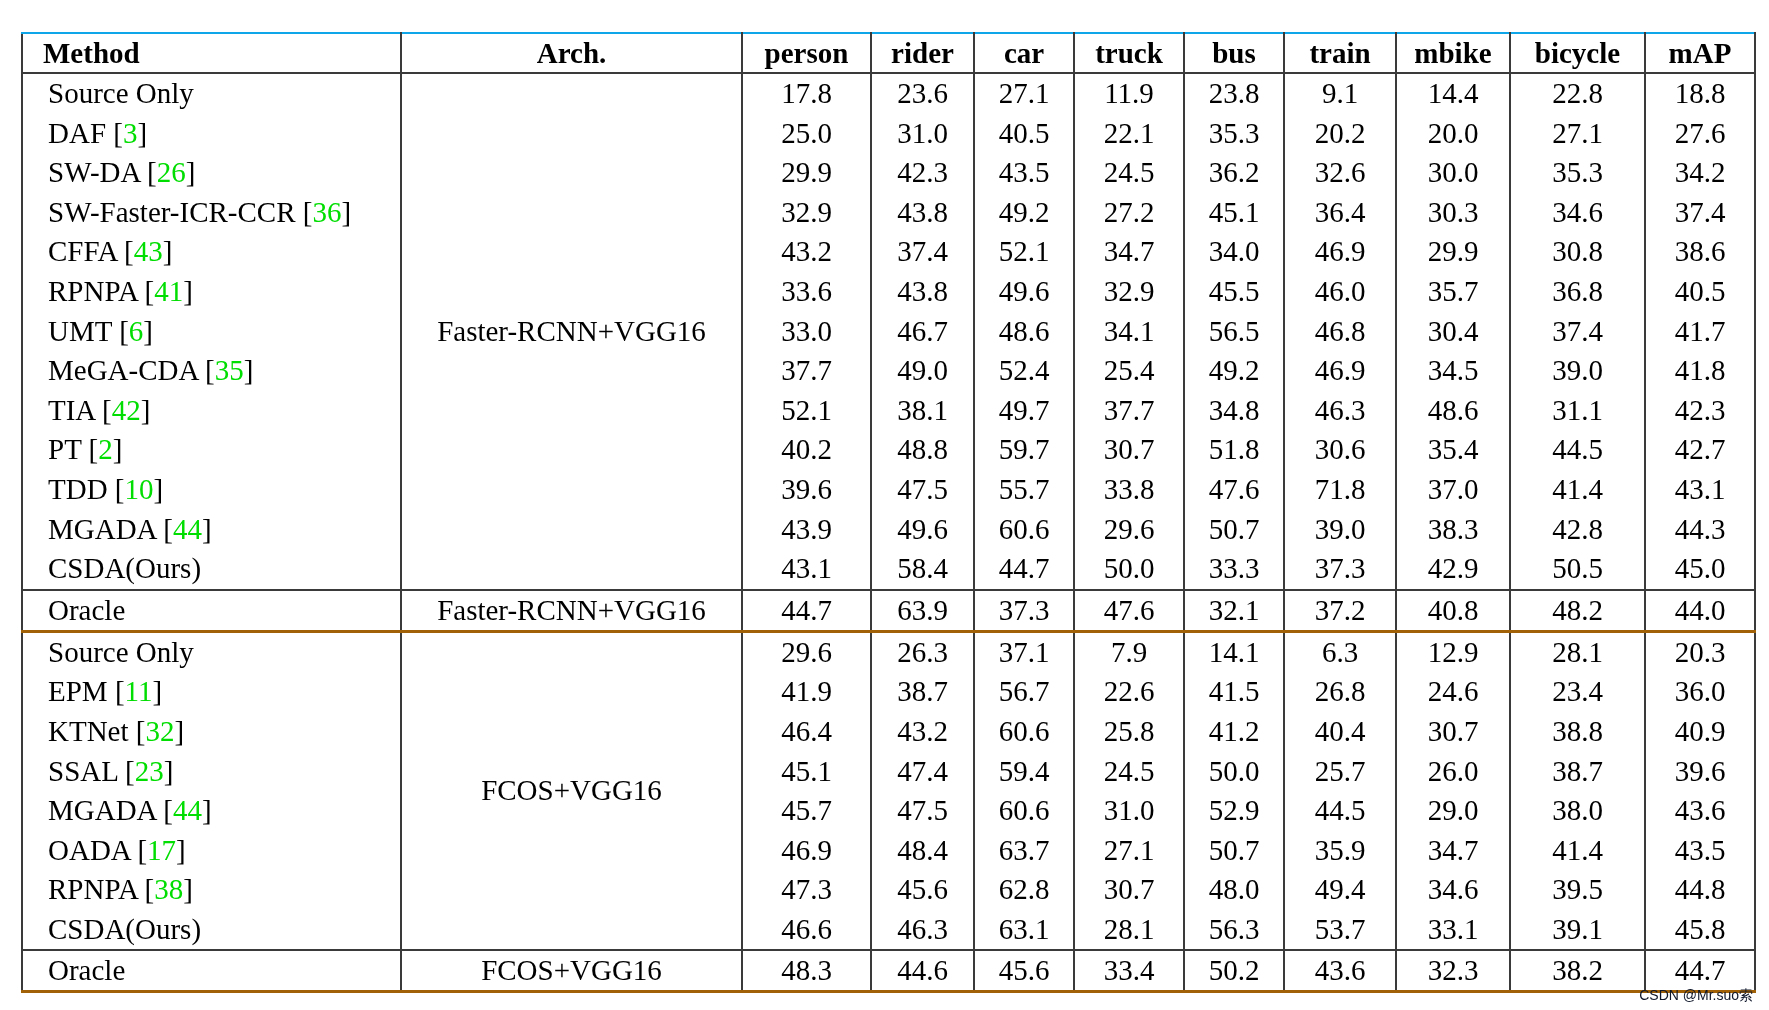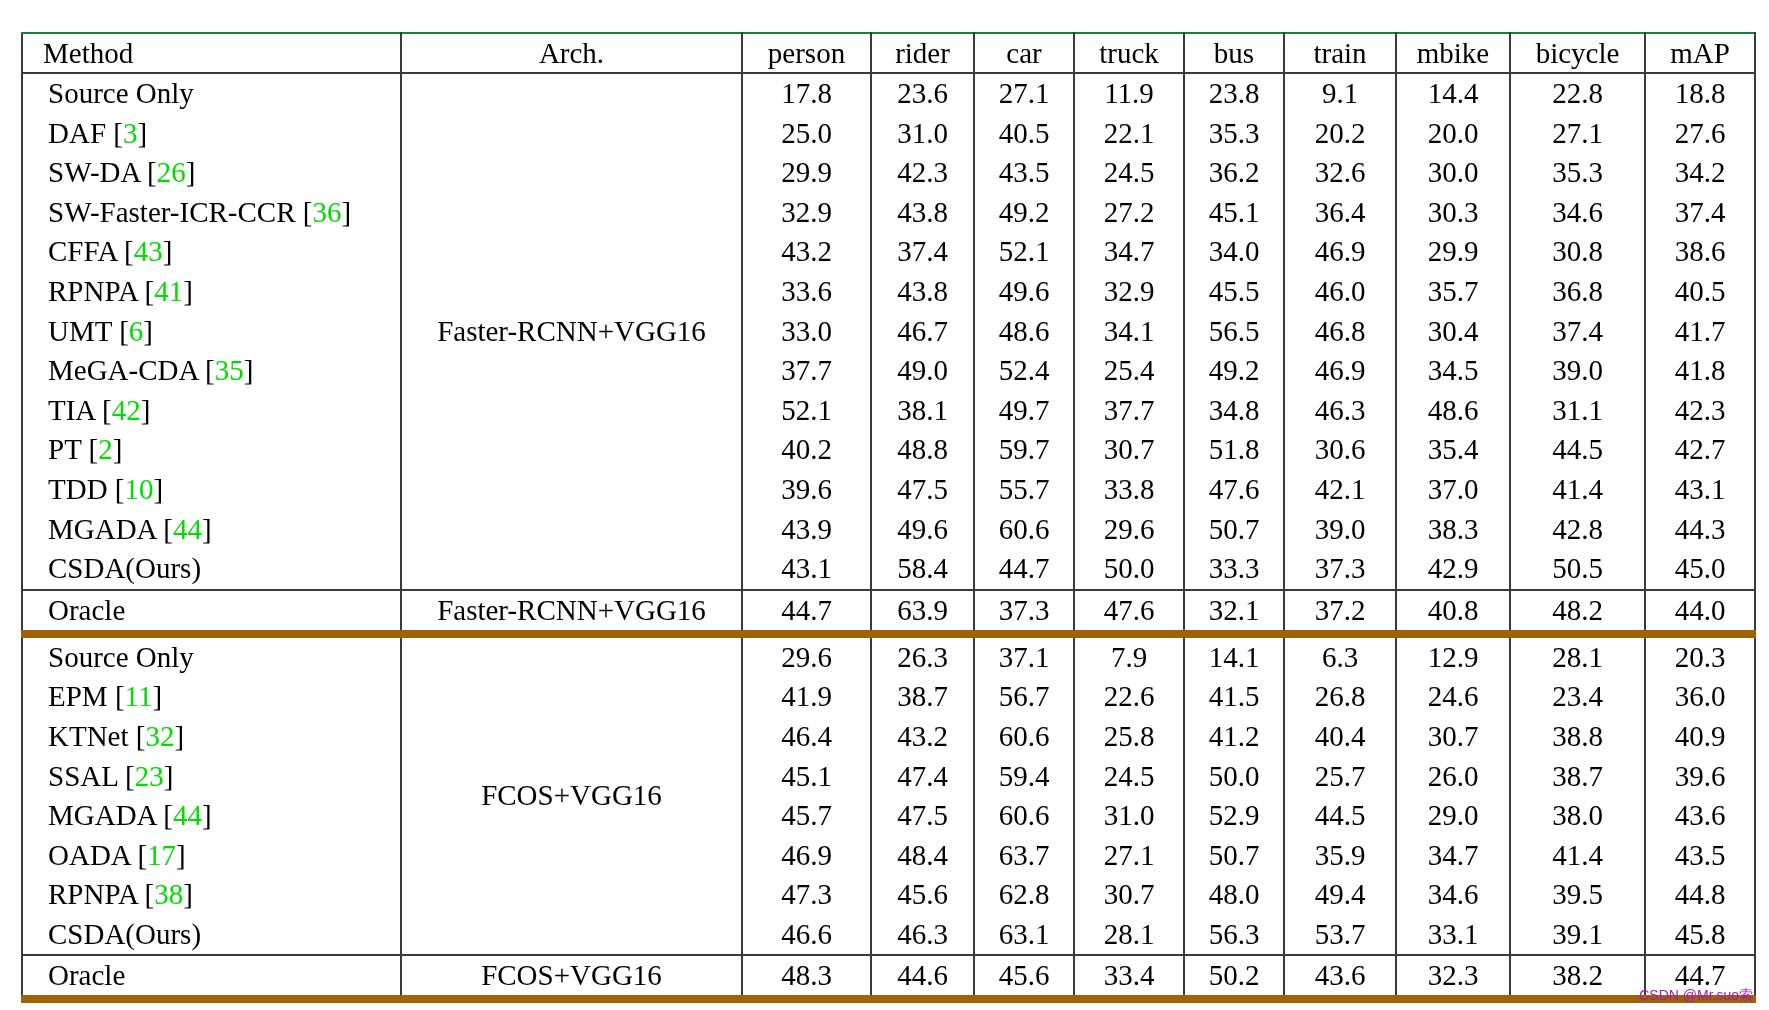--- a/index.html
+++ b/index.html
@@ -2,33 +2,33 @@
 <html><head>
 <meta charset="utf-8">
 <style>
   html, body { margin:0; padding:0; background:#ffffff; }
   body { width:1769px; height:1010px; position:relative; overflow:hidden;
          font-family:"Liberation Serif","DejaVu Serif",serif; color:#000; }
   #tbl { position:absolute; left:21px; top:32px; border-collapse:collapse;
          table-layout:fixed; width:1733px; font-size:29px; }
   #tbl td, #tbl th { padding:0; font-weight:normal; white-space:nowrap;
          border-left:2px solid #3a3a3a; border-right:2px solid #3a3a3a; }
-  #tbl th { height:38px; border-top:2px solid #15803d; border-bottom:2px solid #3a3a3a;
-         text-align:center; line-height:38px; }
+  #tbl th { height:38px; border-top:2px solid #0ea5e9; border-bottom:2px solid #3a3a3a;
+         text-align:center; line-height:38px;font-weight:bold; }
   #tbl th.method-h { text-align:left; padding-left:20px; }
   #tbl td { height:39.6px; line-height:39.6px; text-align:center; }
   #tbl td.method { text-align:left; padding-left:25px; }
   #tbl td.arch { vertical-align:middle; }
   #tbl tr.oracle td { height:39px; line-height:39px;
-         border-top:2px solid #3a3a3a; border-bottom:8px solid #a16207; }
+         border-top:2px solid #3a3a3a; border-bottom:3px solid #a16207; }
   #tbl tr.block-start td { border-top:2px solid #3a3a3a; }
   .cite { color:#00dd00; }
   .bold { font-weight:normal; }
   .watermark { position:absolute; right:16px; top:987px; font-family:"Liberation Sans",sans-serif;
-         font-size:14px; color:#a21caf; }
+         font-size:14px; color:#0f172a; }
 </style>
 </head>
 <body>
 
 <table id="tbl">
   <colgroup>
     <col style="width:379px">
       <col style="width:341px">
       <col style="width:129px">
       <col style="width:103px">
@@ -177,21 +177,21 @@
         <td>44.5</td>
         <td>42.7</td>
       </tr>
       <tr>
         <td class="method"><span>TDD</span><span> [</span><span class="cite">10</span><span>]</span></td>
         <td>39.6</td>
         <td>47.5</td>
         <td>55.7</td>
         <td>33.8</td>
         <td>47.6</td>
-        <td>42.1</td>
+        <td>71.8</td>
         <td>37.0</td>
         <td>41.4</td>
         <td>43.1</td>
       </tr>
       <tr>
         <td class="method"><span>MGADA</span><span> [</span><span class="cite">44</span><span>]</span></td>
         <td>43.9</td>
         <td>49.6</td>
         <td class="bold">60.6</td>
         <td>29.6</td>

